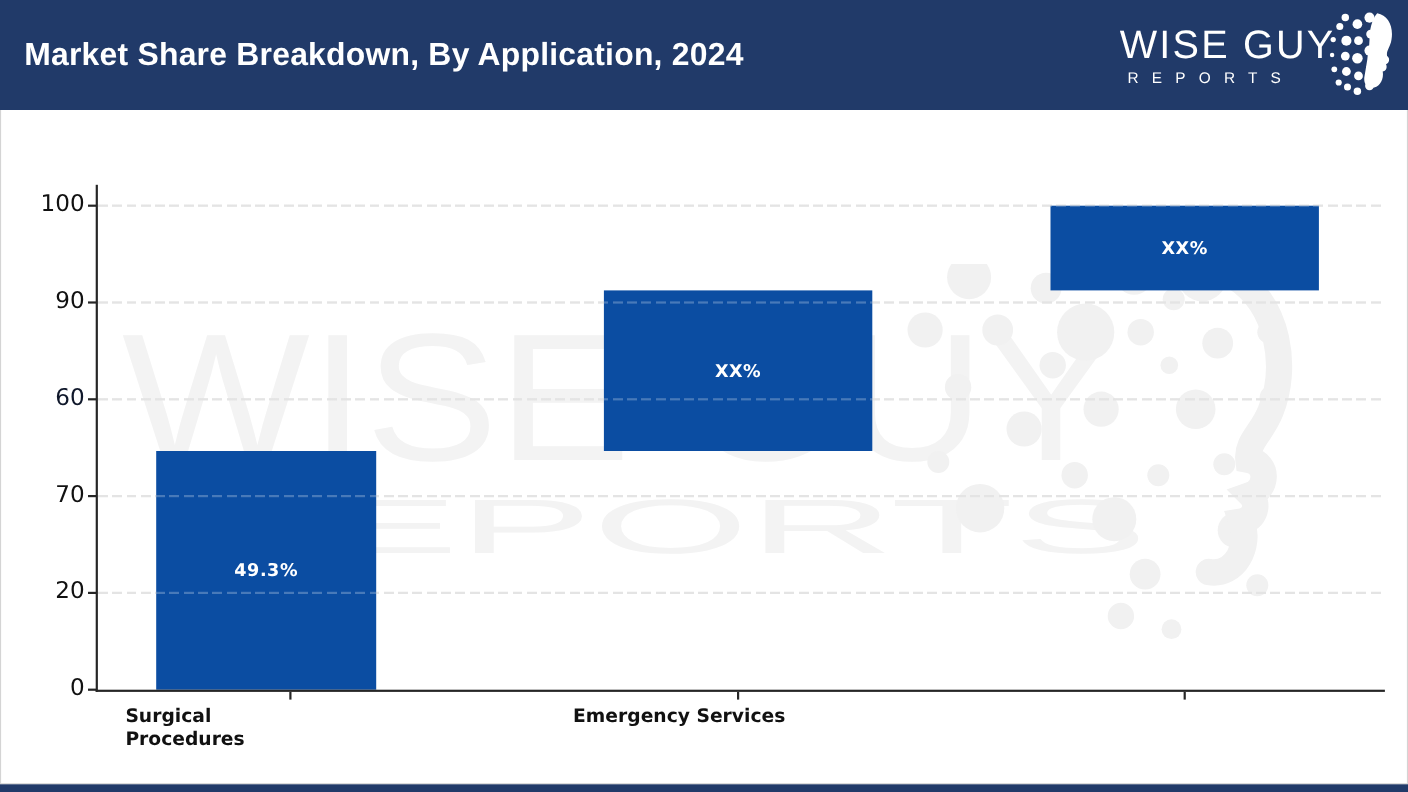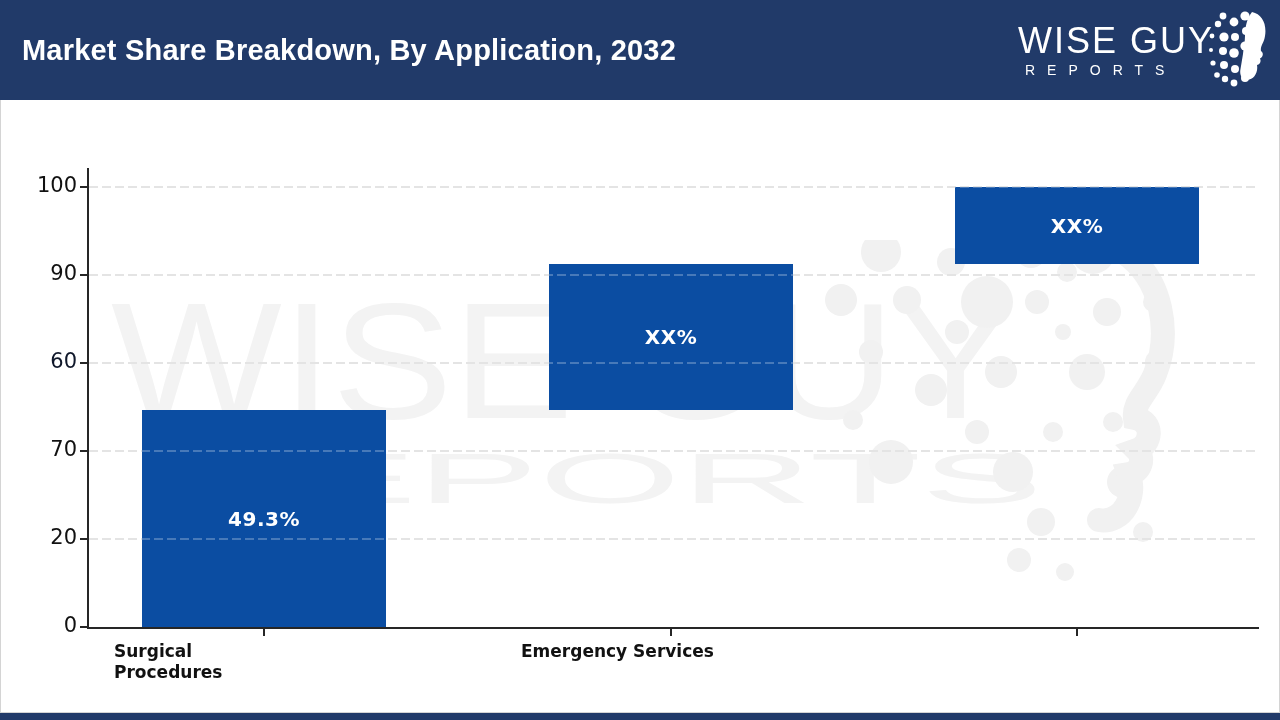--- a/index.html
+++ b/index.html
@@ -33,32 +33,32 @@
   .spine-y{position:absolute;width:2px;z-index:5;}
   .spine-x{position:absolute;height:2px;z-index:5;}
   .ytickmark{position:absolute;width:8px;height:2px;z-index:5;}
   .xtickmark{position:absolute;width:2px;height:7px;z-index:5;}
   .yticklabel{position:absolute;width:64px;text-align:right;font-size:21px;color:#111111;z-index:5;}
   .xlabel{position:absolute;width:300px;text-align:left;font-size:17px;font-weight:bold;
           color:#111111;white-space:pre-line;line-height:21px;z-index:5;}
 
   
   .bar{position:absolute;z-index:3;display:flex;align-items:center;justify-content:center;}
-  .bar-label{color:#ffffff;font-weight:bold;font-size:20px;letter-spacing:.5px;}
+  .bar-label{color:#ffffff;font-weight:bold;font-size:16px;letter-spacing:.5px;}
 
   
   .footer{position:absolute;left:0;bottom:0;width:1280px;height:7px;background:#213A69;z-index:10;}
 </style>
 </head>
 <body>
 
 <div id="stage">
 
   <div class="header">
-    <div class="title">Market Share Breakdown, By Application, 2032</div>
+    <div class="title">Market Share Breakdown, By Application, 2024</div>
     <div class="logo">
       <div class="logo-text">
         <div class="logo-line1">WISE GUY</div>
         <div class="logo-line2">REPORTS</div>
       </div>
       <svg class="logo-face" width="58" height="80" viewBox="0 0 58 80">
         <g fill="#ffffff">
           <circle cx="4" cy="26" r="2.4"></circle>
             <circle cx="3" cy="40" r="2"></circle>
             <circle cx="5" cy="53" r="2.6"></circle>
@@ -138,21 +138,21 @@
         <div class="yticklabel" style="top: 337px; left: 12px; color: rgb(17, 17, 17);">70</div>
         <div class="gridline" style="top: 262px; left: 88px; width: 1170px; background: repeating-linear-gradient(to right, rgb(219, 219, 219) 0px, rgb(219, 219, 219) 9px, transparent 9px, transparent 13px);"></div>
         <div class="ytickmark" style="top: 262px; left: 79px; background: rgb(38, 38, 38);"></div>
         <div class="yticklabel" style="top: 249px; left: 12px; color: #0f172a;">60</div>
         <div class="gridline" style="top: 174px; left: 88px; width: 1170px; background: repeating-linear-gradient(to right, rgb(219, 219, 219) 0px, rgb(219, 219, 219) 9px, transparent 9px, transparent 13px);"></div>
         <div class="ytickmark" style="top: 174px; left: 79px; background: rgb(38, 38, 38);"></div>
         <div class="yticklabel" style="top: 161px; left: 12px; color: rgb(17, 17, 17);">90</div>
         <div class="gridline" style="top: 86px; left: 88px; width: 1170px; background: repeating-linear-gradient(to right, rgb(219, 219, 219) 0px, rgb(219, 219, 219) 9px, transparent 9px, transparent 13px);"></div>
         <div class="ytickmark" style="top: 86px; left: 79px; background: rgb(38, 38, 38);"></div>
         <div class="yticklabel" style="top: 73px; left: 12px; color: rgb(17, 17, 17);">100</div>
-        <div class="bar" style="top: 310.08px; left: 141px; width: 244px; height: 216.92px; background: rgb(11, 77, 162);">
+        <div class="bar" style="top: 310.08px; left: 141px; width: 200px; height: 216.92px; background: rgb(11, 77, 162);">
           <span class="bar-label" style="color: rgb(255, 255, 255);">49.3%</span>
         </div>
         <div class="bar" style="top: 164.44px; left: 548px; width: 244px; height: 145.64px; background: rgb(11, 77, 162);">
           <span class="bar-label" style="color: rgb(255, 255, 255);">XX%</span>
         </div>
         <div class="bar" style="top: 87px; left: 954px; width: 244px; height: 77.44px; background: rgb(11, 77, 162);">
           <span class="bar-label" style="color: rgb(255, 255, 255);">XX%</span>
         </div>
         <div class="gridline-overlay" style="top: 438px; left: 88px; width: 1170px; background: repeating-linear-gradient(to right, rgba(255, 255, 255, 0.25) 0px, rgba(255, 255, 255, 0.25) 9px, transparent 9px, transparent 13px);"></div>
         <div class="gridline-overlay" style="top: 350px; left: 88px; width: 1170px; background: repeating-linear-gradient(to right, rgba(255, 255, 255, 0.25) 0px, rgba(255, 255, 255, 0.25) 9px, transparent 9px, transparent 13px);"></div>

